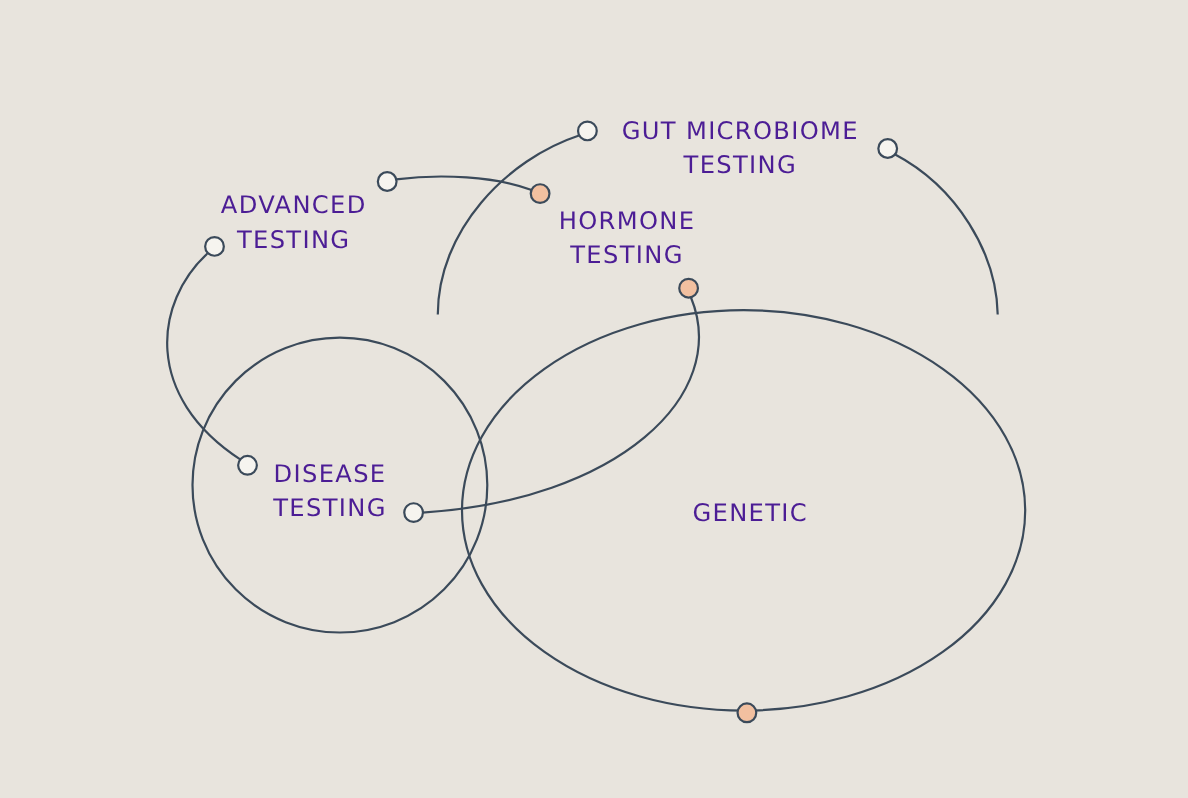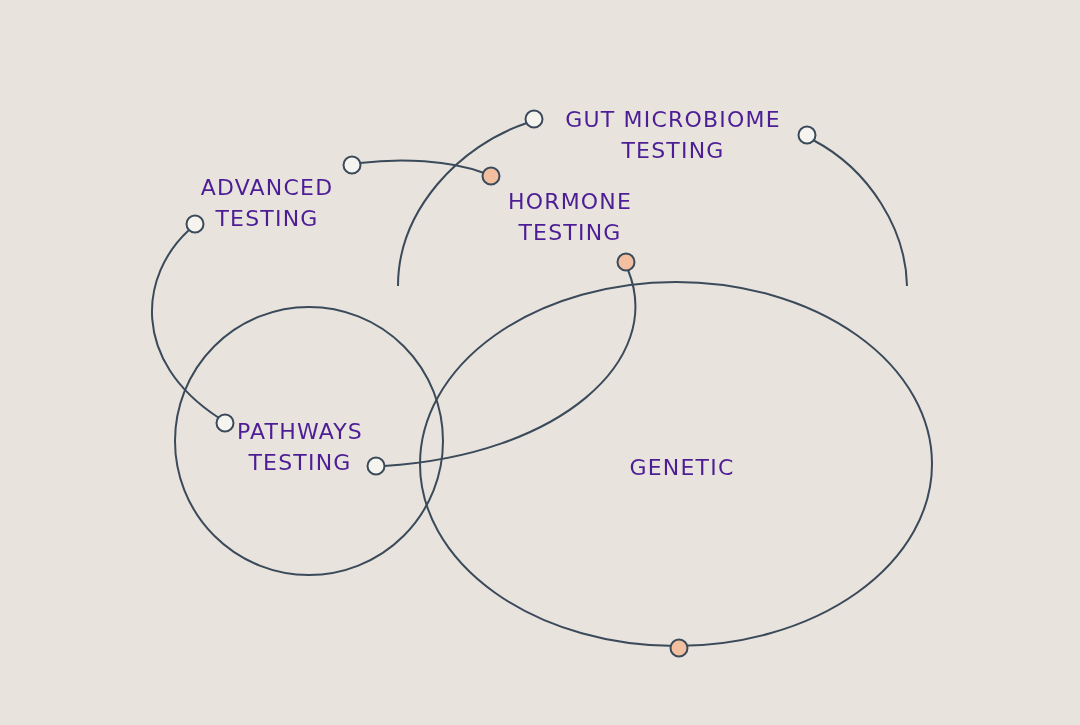--- a/index.html
+++ b/index.html
@@ -50,19 +50,19 @@
   <span>GUT MICROBIOME</span>
   <span>TESTING</span>
 </div>
 
 <div class="label" style="left:494px; top:186px; width:152px;">
   <span>HORMONE</span>
   <span>TESTING</span>
 </div>
 
 <div class="label" style="left:236px; top:416px; width:128px;">
-  <span>PATHWAYS</span>
+  <span>DISEASE</span>
   <span>TESTING</span>
 </div>
 
 <div class="label" style="left:596px; top:452px; width:172px;">
   <span>GENETIC</span>
 </div>
 
 </body></html>

